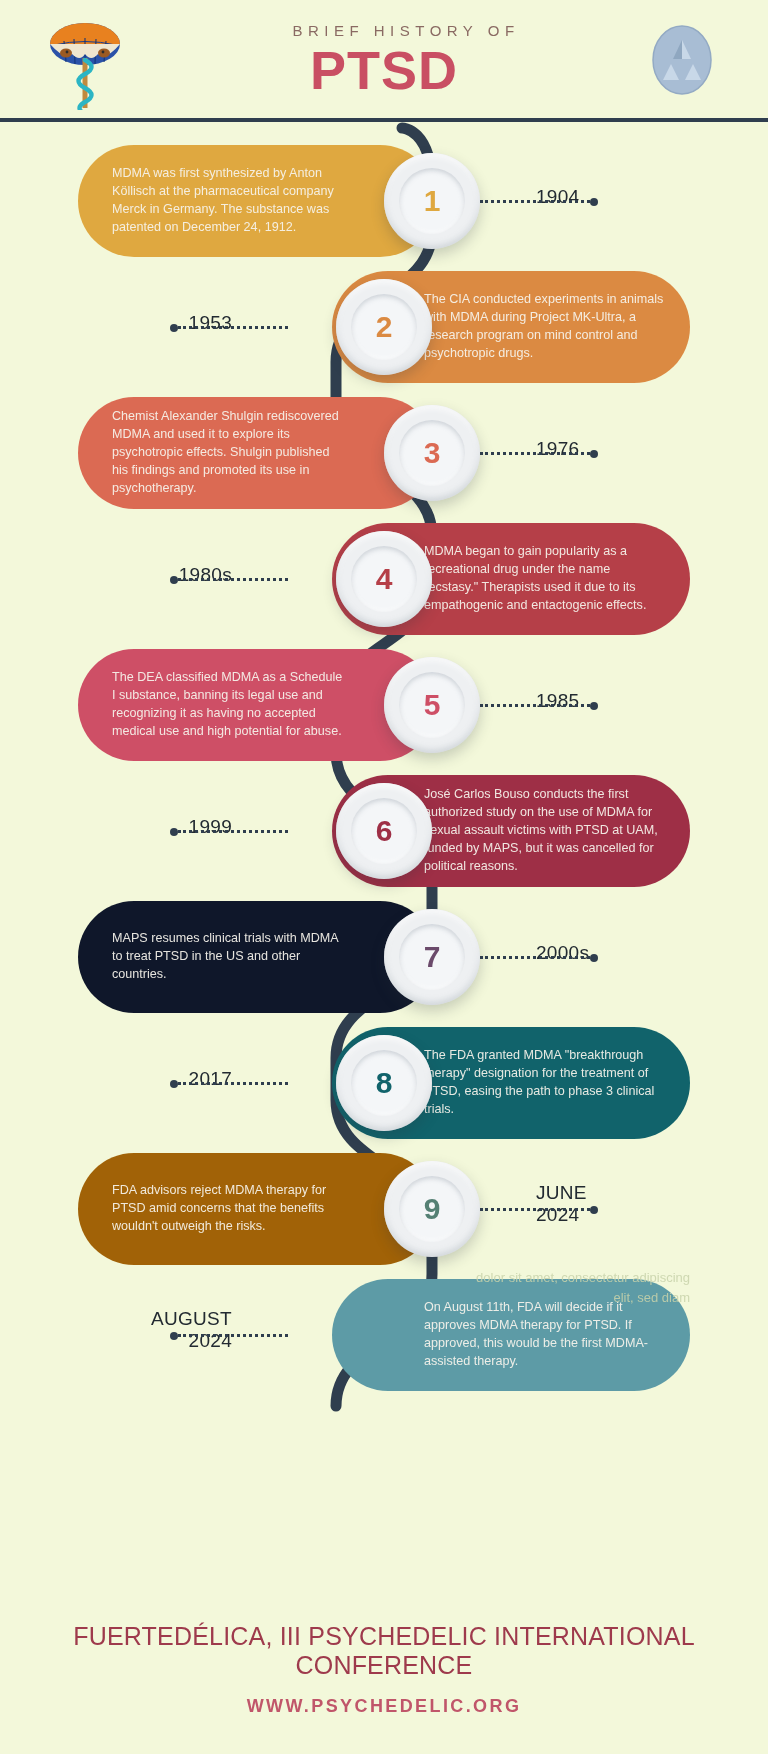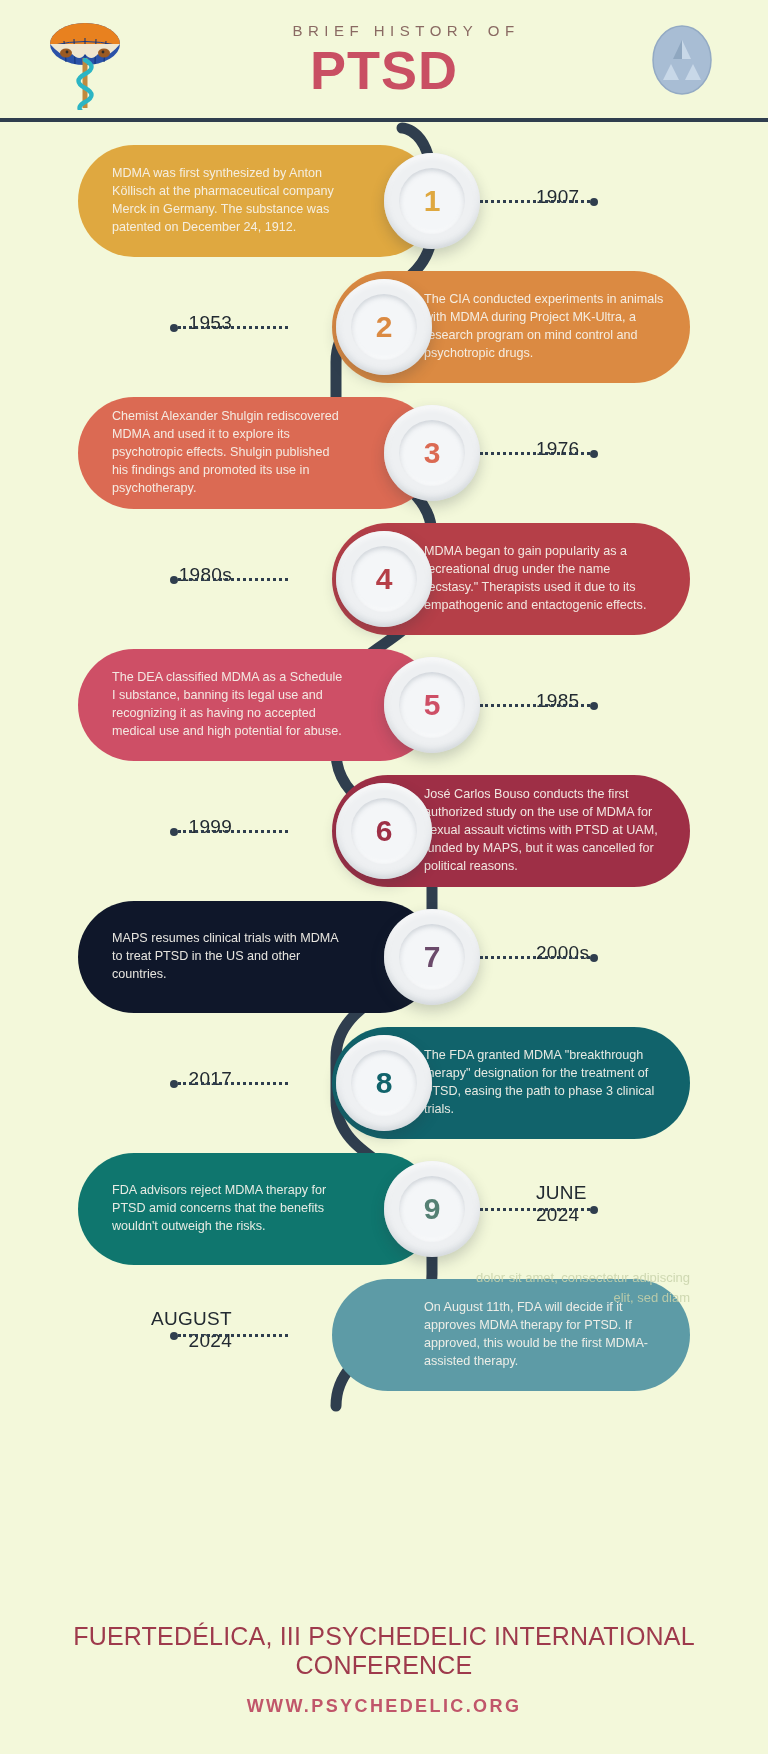--- a/index.html
+++ b/index.html
@@ -242,21 +242,21 @@
 
   <div id="rows">
       <div class="row" style="top: 18px; text-decoration: underline;">
         <div class="bubble left" style="background: rgb(223, 168, 64);">
           <div class="bubble-text">MDMA was first synthesized by Anton Köllisch at the pharmaceutical company Merck in Germany. The substance was patented on December 24, 1912.</div>
         </div>
         <div class="disc" style="left: 384px;">
           <span class="disc-num" style="color: rgb(223, 168, 64);">1</span>
         </div>
         <div class="year on-right">
-          <div>1907</div>
+          <div>1904</div>
         </div>
         <div class="leader to-right" style="right: 178px; width: 110px;"></div>
       </div>
       <div class="row" style="top: 144px;">
         <div class="bubble right" style="background: rgb(219, 138, 66);">
           <div class="bubble-text">The CIA conducted experiments in animals with MDMA during Project MK-Ultra, a research program on mind control and psychotropic drugs.</div>
         </div>
         <div class="disc" style="left: 336px;">
           <span class="disc-num" style="color: rgb(219, 138, 66);">2</span>
         </div>
@@ -331,21 +331,21 @@
         </div>
         <div class="disc" style="left: 336px;">
           <span class="disc-num" style="color: rgb(17, 99, 107);">8</span>
         </div>
         <div class="year on-left">
           <div>2017</div>
         </div>
         <div class="leader to-left" style="left: 178px; width: 110px;"></div>
       </div>
       <div class="row" style="top: 1026px;">
-        <div class="bubble left" style="background: #0f766e;">
+        <div class="bubble left" style="background: #a16207;">
           <div class="bubble-text">FDA advisors reject MDMA therapy for PTSD amid concerns that the benefits wouldn't outweigh the risks.</div>
         </div>
         <div class="disc" style="left: 384px;">
           <span class="disc-num" style="color: rgb(85, 128, 116);">9</span>
         </div>
         <div class="year on-right two-line">
           <div>JUNE</div>
           <div>2024</div>
         </div>
         <div class="leader to-right" style="right: 178px; width: 110px;"></div>

